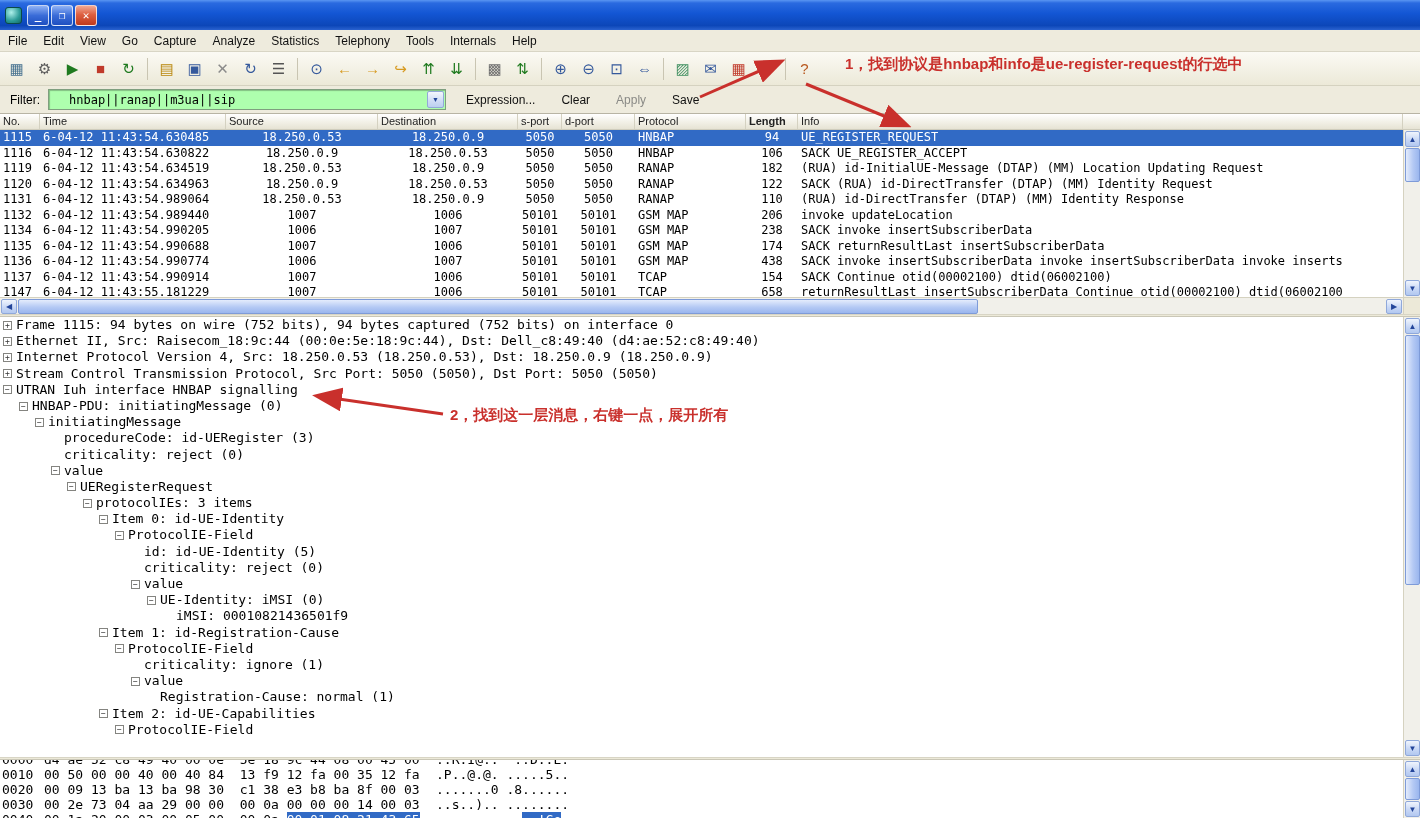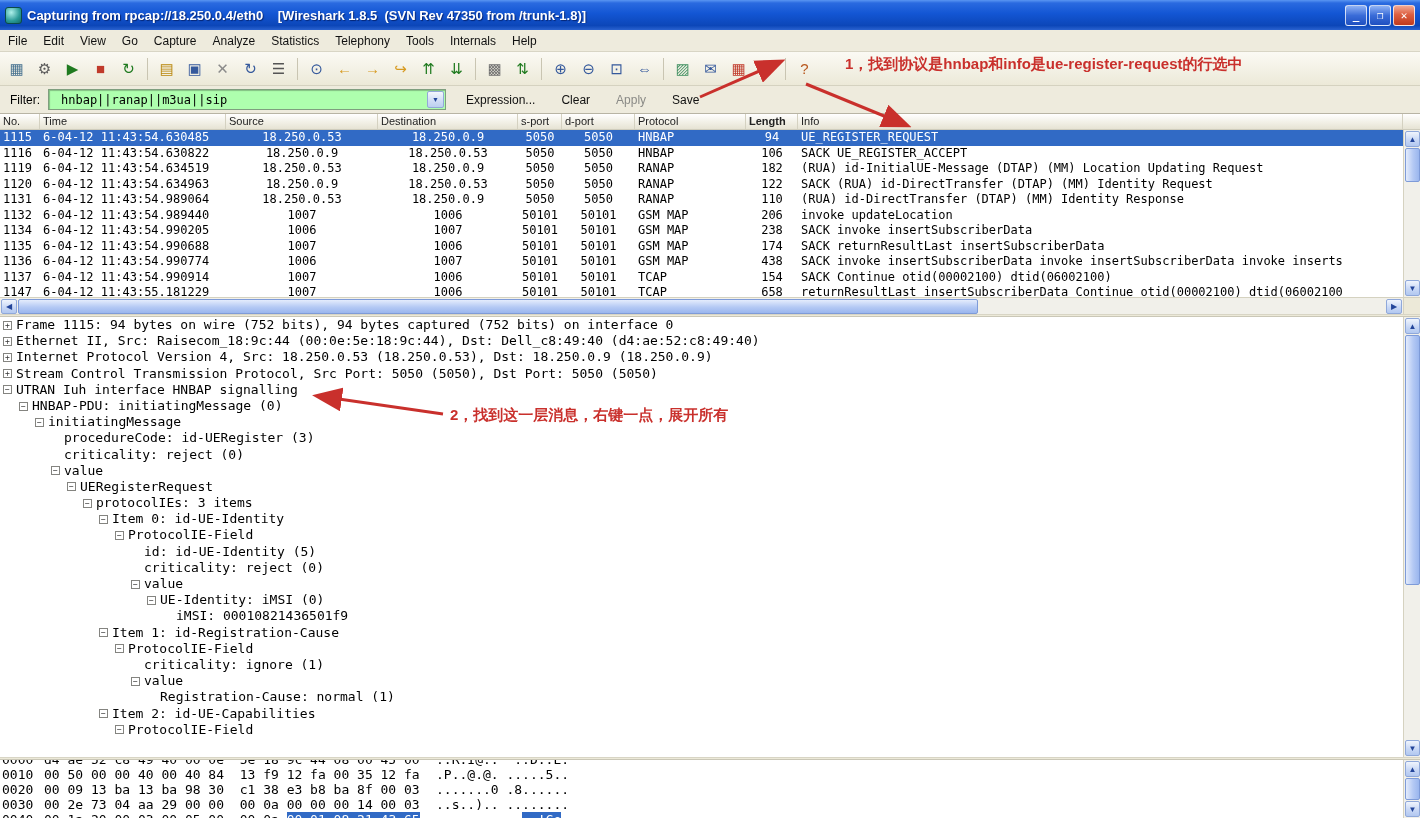--- a/index.html
+++ b/index.html
@@ -26,21 +26,21 @@
   .toolbar{position:absolute;top:52px;left:0;width:100%;height:34px;background:linear-gradient(180deg,#fbfaf4,#ece9d8);
     border-bottom:1px solid #d5d2c0;display:flex;align-items:center;padding:0 3px;gap:1px}
   .tb-btn{width:27px;height:26px;background:transparent;border:1px solid transparent;font-size:15px;line-height:1;
     display:flex;align-items:center;justify-content:center;flex:none}
   .tb-sep{width:1px;height:22px;background:#c9c5b2;margin:0 4px;flex:none}
   .filterbar{position:absolute;top:86px;left:0;width:100%;height:28px;background:#eeebdd;border-bottom:1px solid #b8b4a4;
     display:flex;align-items:center;padding:0 4px;font-size:12px}
   .filter-label{padding:2px 6px;margin-right:2px}
   .filter-combo{position:relative;width:398px;height:21px;background:#aeffae;border:1px solid #7f9f7f;
     box-shadow:inset 1px 1px 1px rgba(0,0,0,.25);font-family:"DejaVu Sans Mono",monospace;font-size:12px;
-    display:flex;align-items:center;padding-left:12px}
+    display:flex;align-items:center;padding-left:20px}
   .combo-arrow{position:absolute;right:1px;top:1px;width:17px;height:17px;
     background:linear-gradient(180deg,#f4f7fd,#cfdcf5 60%,#bcd0f0);border:1px solid #93a8d8;border-radius:2px;
     font-size:7px;color:#23459a;display:flex;align-items:center;justify-content:center}
   .filter-btn{margin-left:14px;padding:2px 6px;background:transparent;border:none;font-size:12px;color:#111}
   .filter-btn.dim{color:#8a8a86}
 
   
   .packet-pane{position:absolute;top:114px;left:0;width:100%;height:200px;background:#fff}
   .plist-header{height:16px;display:flex;background:linear-gradient(180deg,#ffffff,#f2f0e6 55%,#e6e3d4);
     border-bottom:1px solid #cfccbc;font-size:11px;color:#222;overflow:hidden;padding-right:17px}
@@ -96,21 +96,20 @@
   #note2{left:450px;top:406px}
   .overlay{position:absolute;left:0;top:0;z-index:55;pointer-events:none}
 </style>
 </head>
 <body>
 
 <div id="win">
 
   <div class="titlebar">
     <div class="app-icon"></div>
-    <span class="title-text">Capturing from rpcap://18.250.0.4/eth0    [Wireshark 1.8.5  (SVN Rev 47350 from /trunk-1.8)]</span>
     <div class="win-btns">
       <button class="winbtn min">_</button>
       <button class="winbtn max">❐</button>
       <button class="winbtn close">✕</button>
     </div>
   </div>
 
   <div class="menubar">
       <span class="menu-item">File</span>
       <span class="menu-item">Edit</span>

